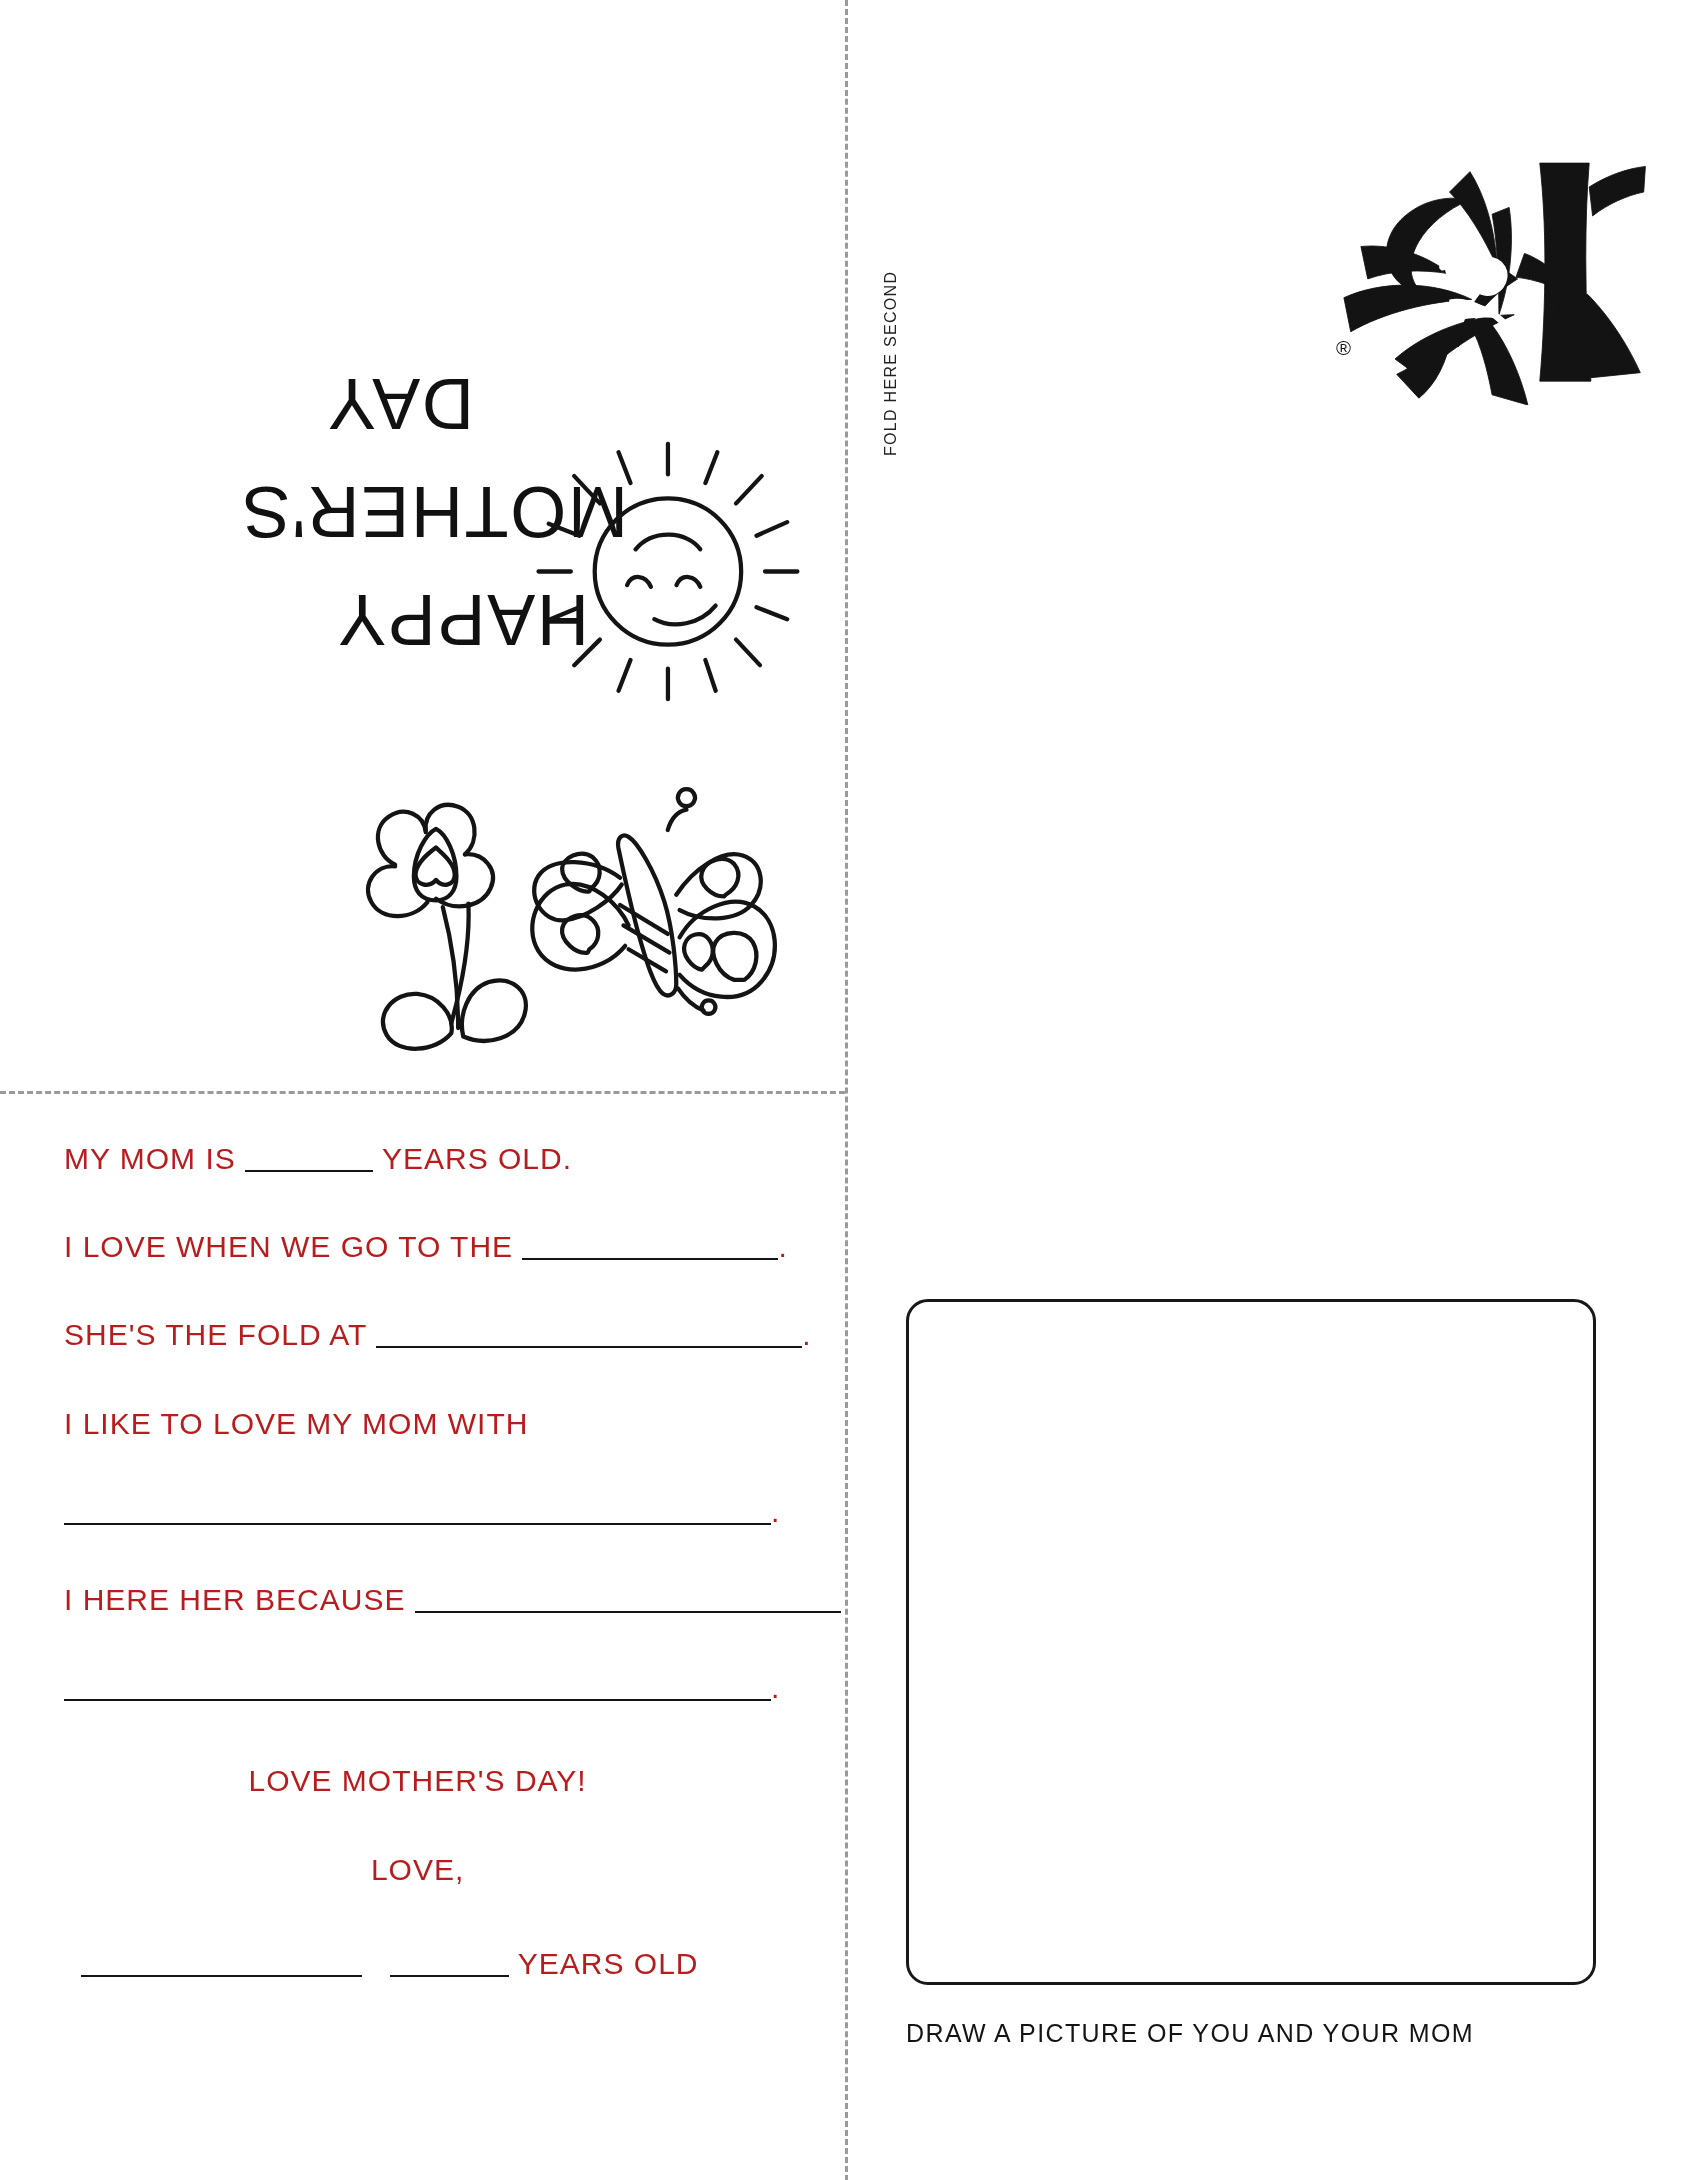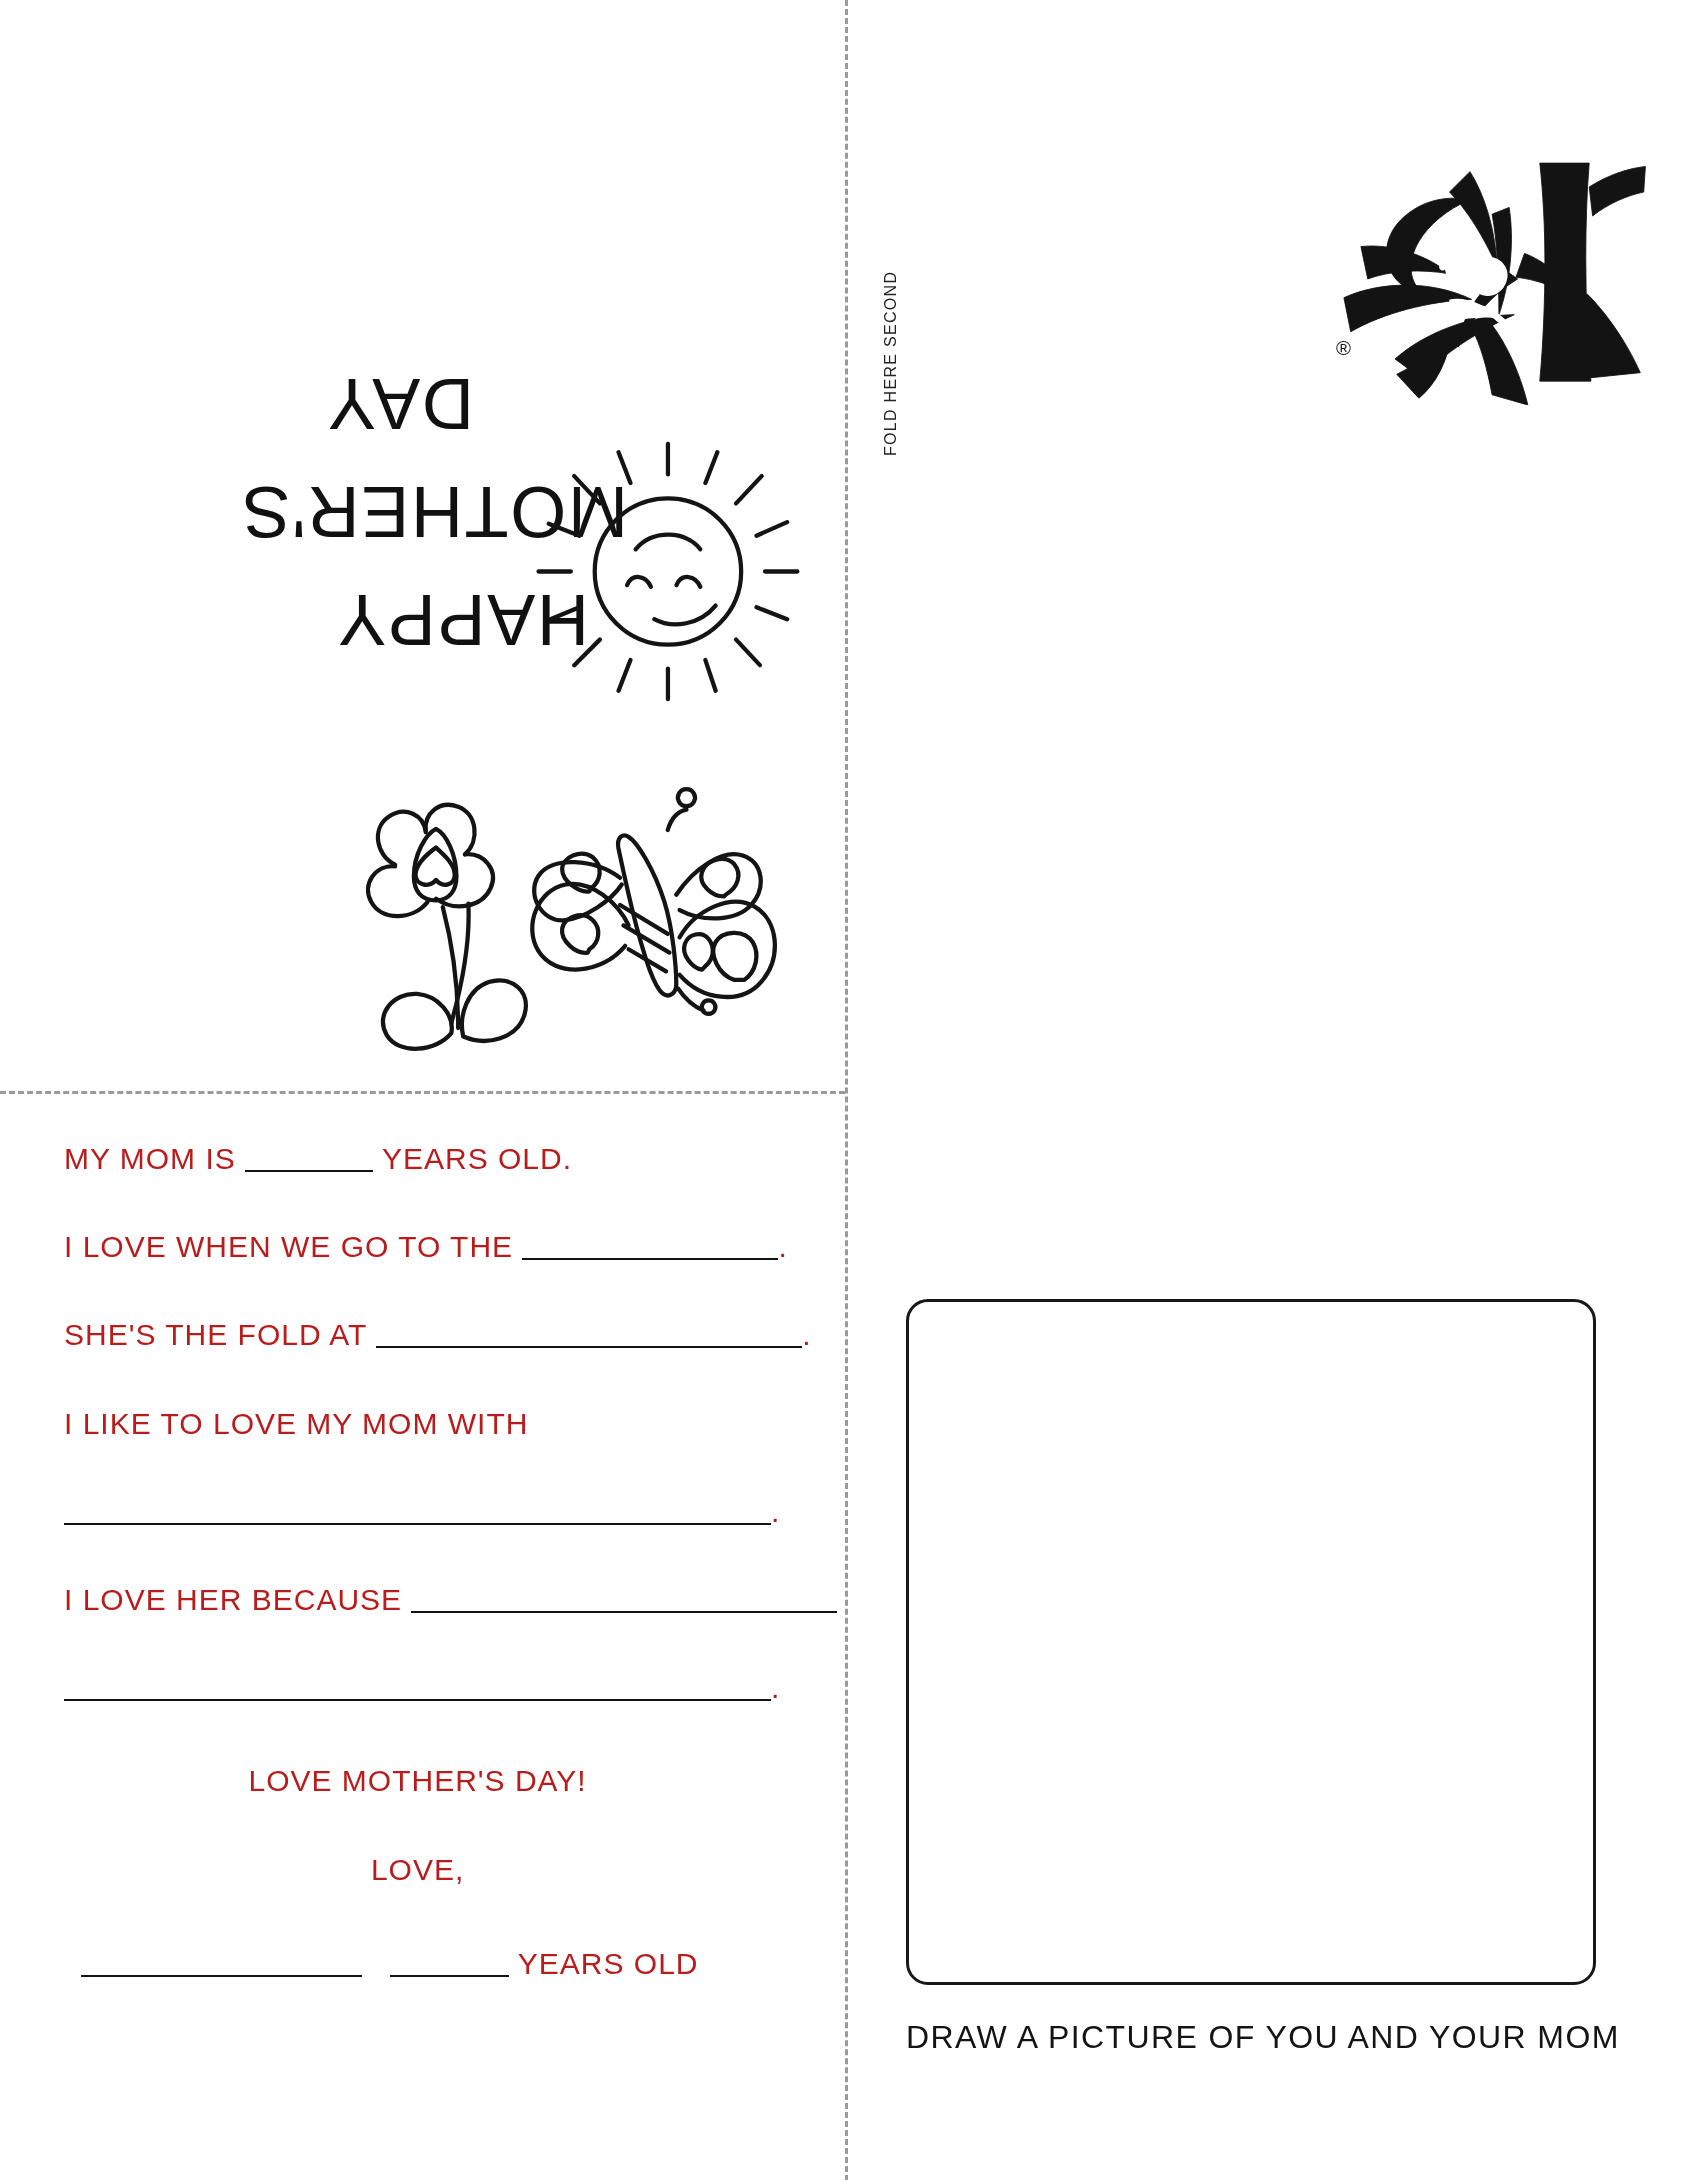--- a/index.html
+++ b/index.html
@@ -145,21 +145,21 @@
     border-radius: 22px;
     background: #fff;
     box-sizing: border-box;
   }
   #draw-caption {
     position: absolute;
     left: 58px;
     top: 924px;
     width: 707px;
     font-family: "Liberation Sans", sans-serif;
-    font-size: 32px;
+    font-size: 25px;
     letter-spacing: 1.4px;
     color: #141414;
     white-space: nowrap;
   }
 </style>
 </head>
 <body>
 
 <div class="quad" id="quad-tl">
   <div class="cover-inner">
@@ -279,21 +279,21 @@
 
     <div class="prompt" style="left:64px; top:312px;">
       <span>I LIKE TO LOVE MY MOM WITH</span>
     </div>
 
     <div class="prompt" style="left:64px; top:400px;">
       <span class="rule" style="width:707px;"></span><span>.</span>
     </div>
 
     <div class="prompt" style="left:64px; top:488px;">
-      <span>I LOVE HER BECAUSE</span>
+      <span>I HERE HER BECAUSE</span>
       <span class="rule" style="width:426px;"></span>
     </div>
 
     <div class="prompt" style="left:64px; top:576px;">
       <span class="rule" style="width:707px;"></span><span>.</span>
     </div>
 
     <div class="prompt center" style="top:669px;">LOVE MOTHER'S DAY!</div>
     <div class="prompt center" style="top:758px;">LOVE,</div>
 

